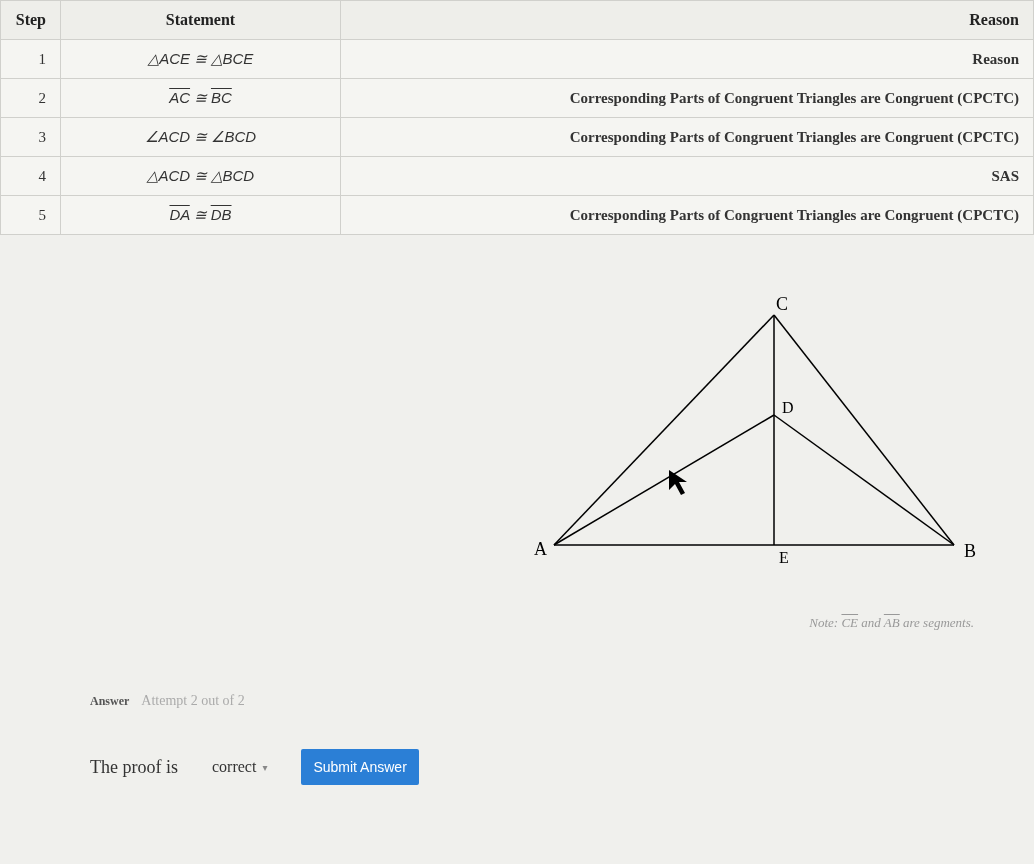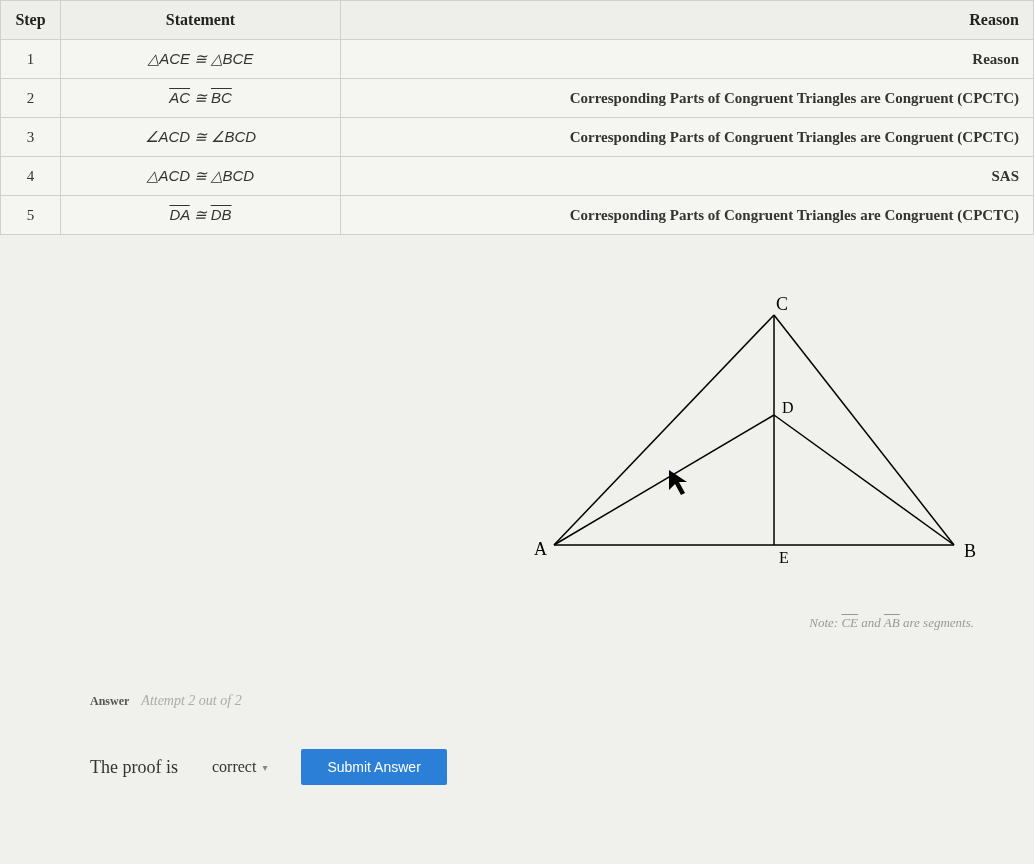--- a/index.html
+++ b/index.html
@@ -23,21 +23,20 @@
       vertical-align: middle;
     }
     .proof-table th {
       font-weight: bold;
       color: #222;
       background: #eeeeea;
     }
     .proof-table th:nth-child(1),
     .proof-table td:nth-child(1) {
       width: 60px;
-      text-align: center;
     }
     .proof-table th:nth-child(2),
     .proof-table td:nth-child(2) {
       width: 280px;
       text-align: center;
     }
     .proof-table td {
       color: #333;
       font-size: 15px;
     }
@@ -74,21 +73,20 @@
     }
     .answer-label {
       font-weight: bold;
       color: #555;
       font-size: 12px;
     }
     .attempt-text {
       color: #aaa;
       font-size: 14px;
       margin-left: 8px;
-      font-style: italic;
     }
     .proof-row {
       margin-top: 40px;
       display: flex;
       align-items: center;
       gap: 26px;
     }
     .proof-text {
       font-size: 18px;
       color: #333;
@@ -101,21 +99,21 @@
     }
     .chevron {
       margin-left: 6px;
       font-size: 10px;
       color: #888;
     }
     .submit-btn {
       background: #2b7fd6;
       color: white;
       border: none;
-      padding: 10px 26px;
+      padding: 10px 12px;
       font-size: 14px;
       cursor: pointer;
       border-radius: 2px;
     }
     .overline {
       text-decoration: overline;
     }
   </style>
 </head>
 <body>

